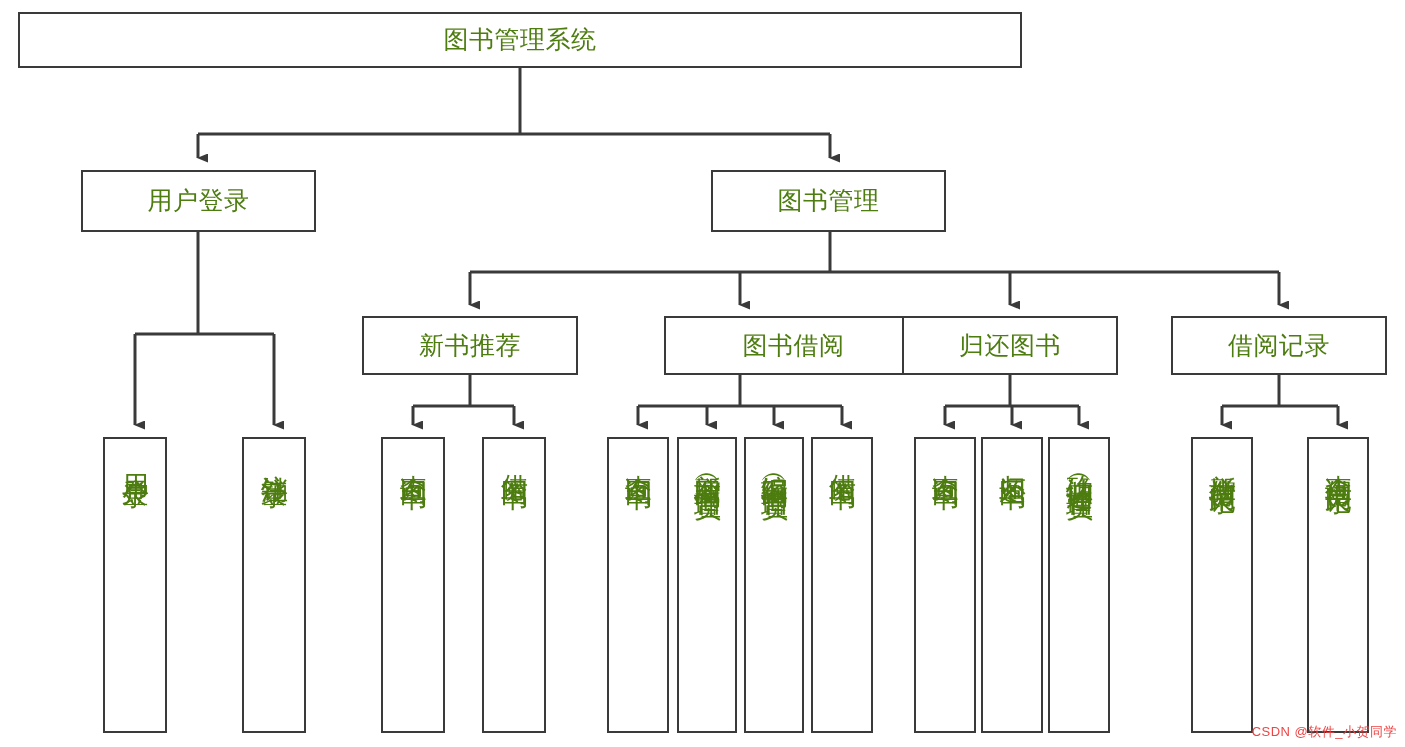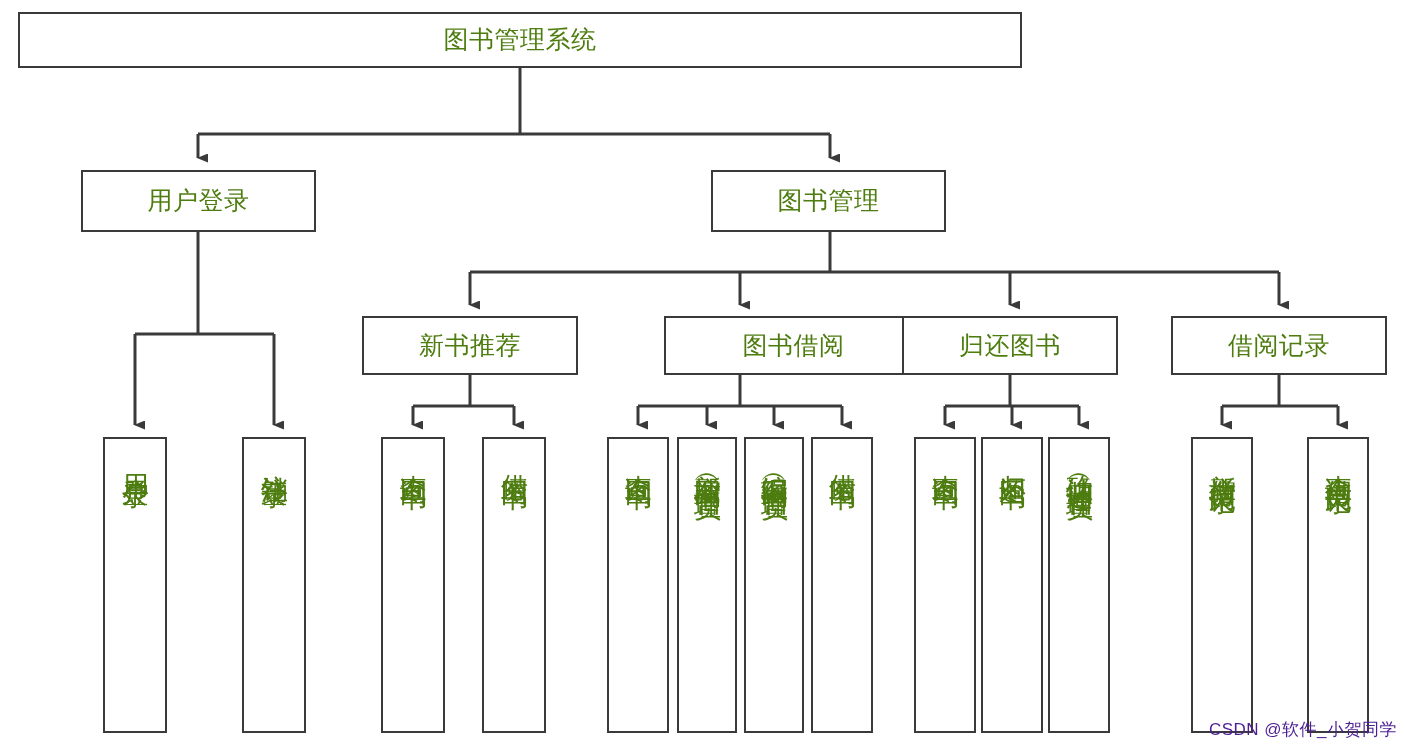--- a/index.html
+++ b/index.html
@@ -60,22 +60,22 @@
     text-orientation: upright;
     font-size: 27px;
     line-height: 1.0;
     letter-spacing: 3px;
     white-space: nowrap;
   }
   .watermark {
     position: absolute;
     right: 8px;
     bottom: 6px;
-    font-size: 17px;
-    color: #4c1d95;
+    font-size: 13px;
+    color: #ef4444;
     letter-spacing: 0.5px;
     white-space: nowrap;
     user-select: none;
   }
 </style>
 </head>
 <body>
 
 <div id="diagram-canvas">
 

